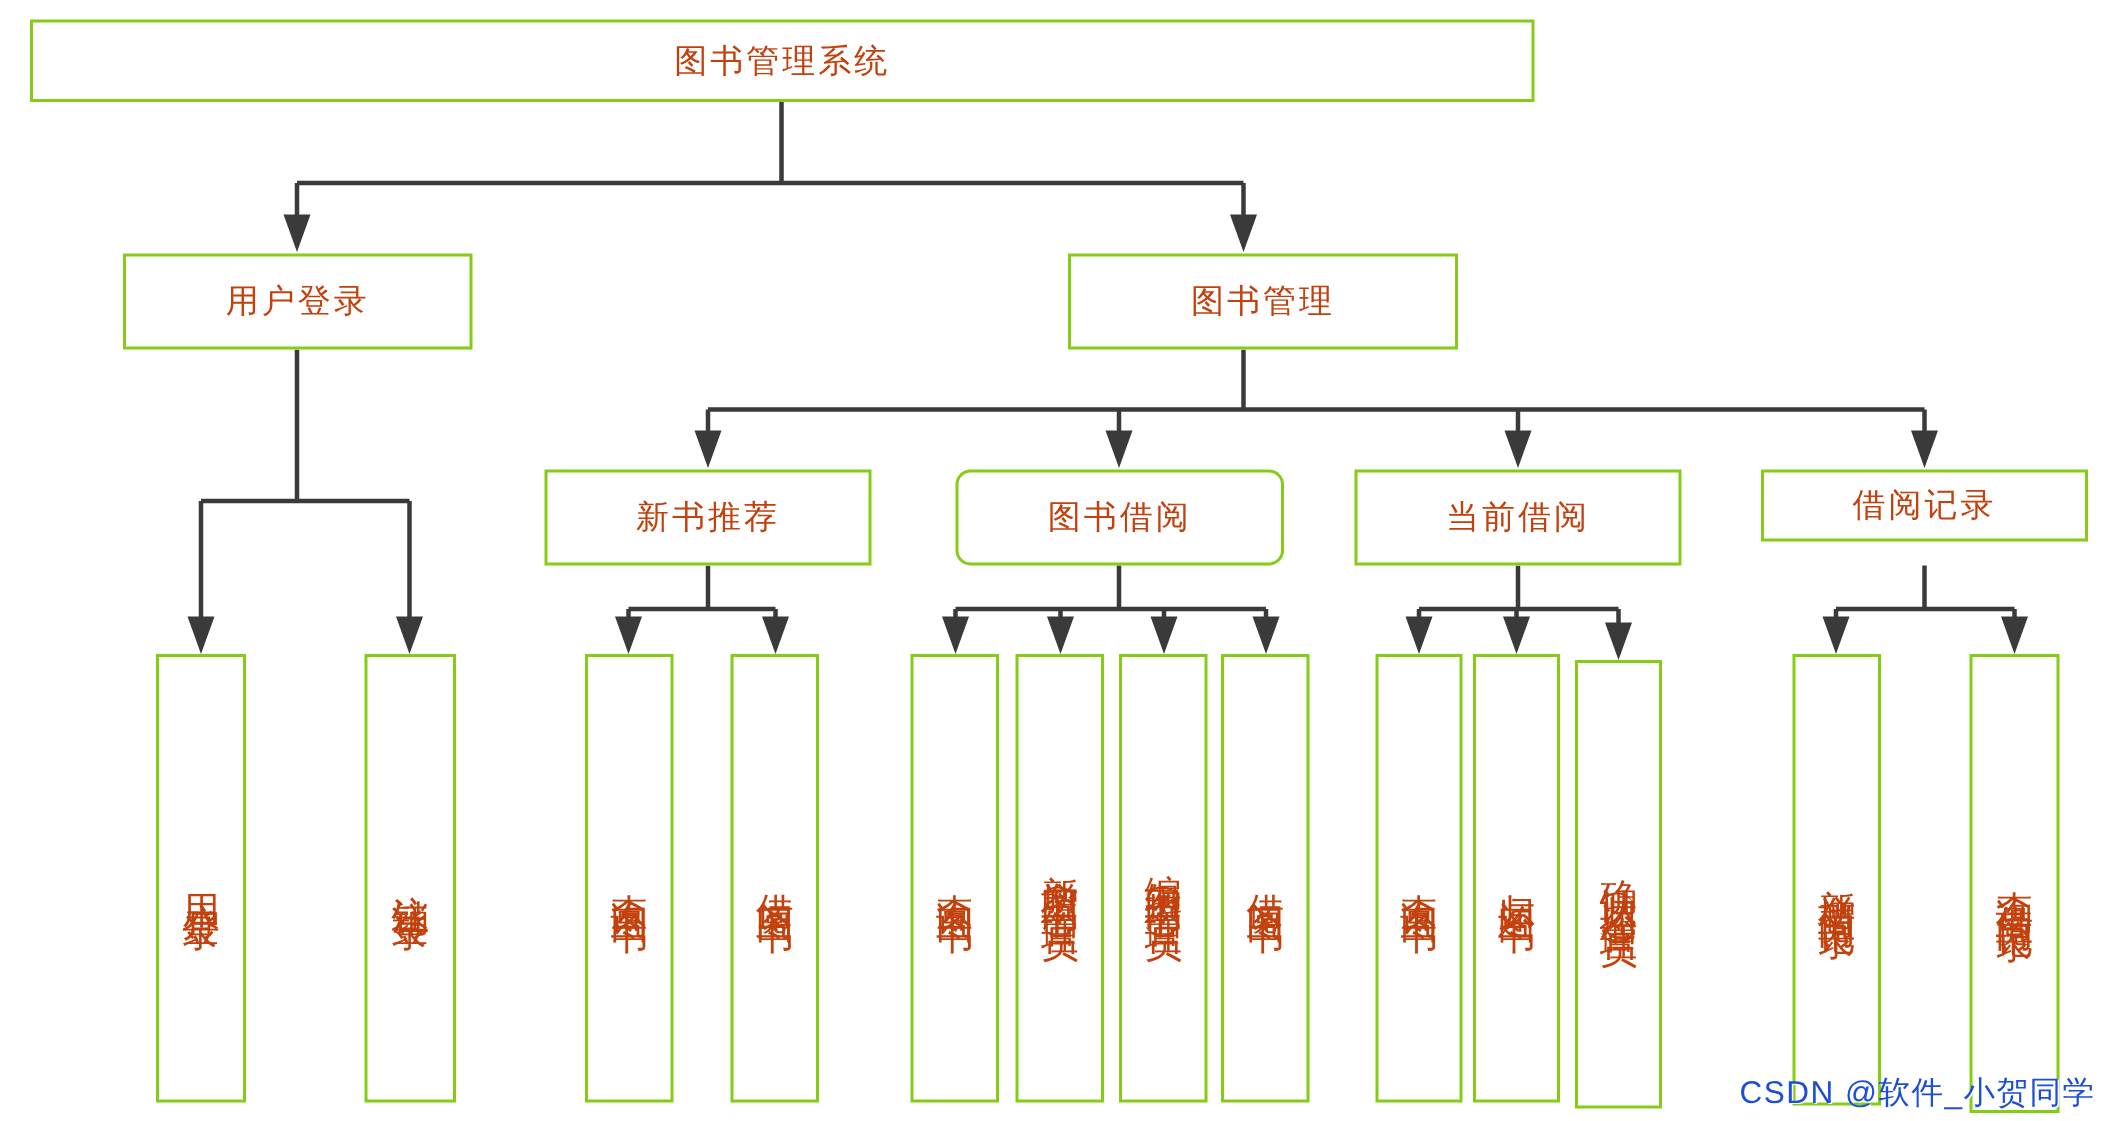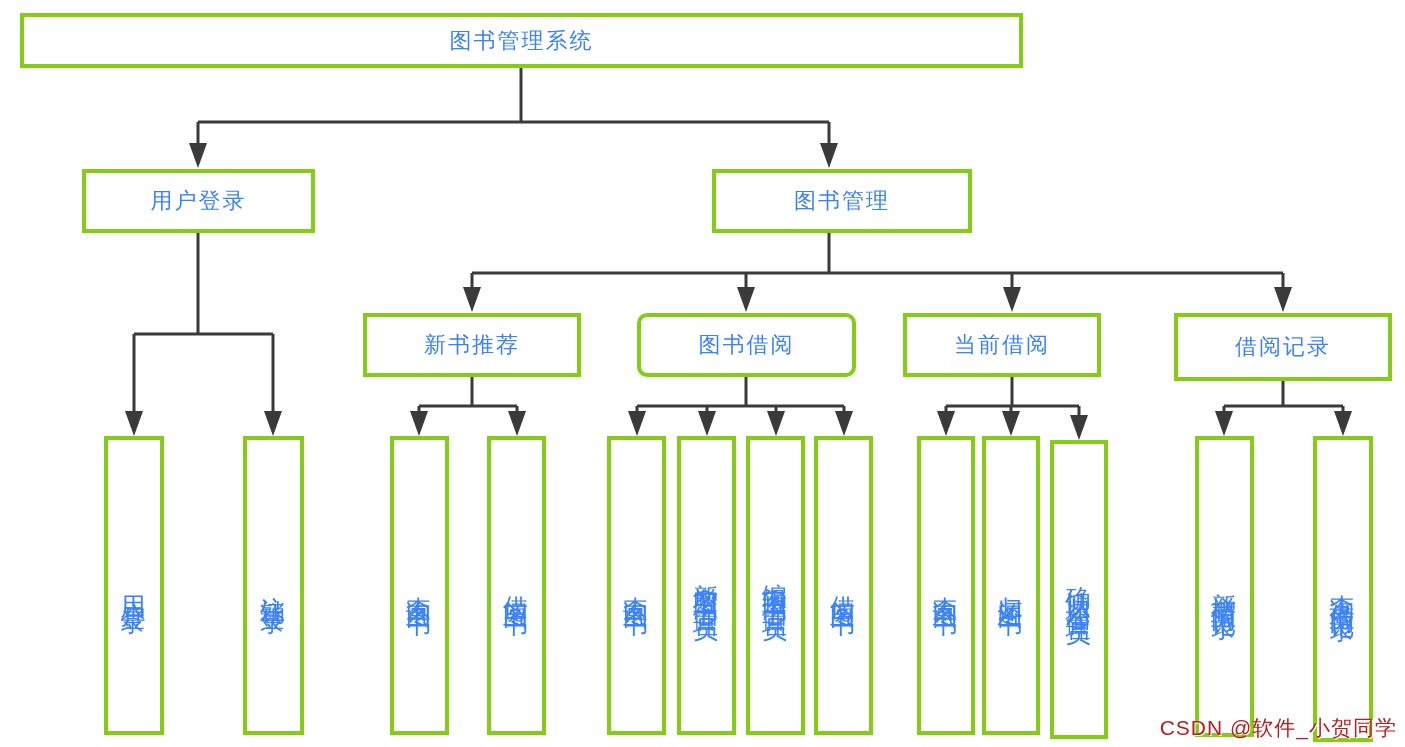--- a/index.html
+++ b/index.html
@@ -12,44 +12,44 @@
     overflow: hidden;
   }
   #wires {
     position: absolute;
     left: 0; top: 0;
     width: 1405px; height: 747px;
   }
   .node {
     position: absolute;
     box-sizing: border-box;
-    border: 4px solid #84cc16;
+    border: 2px solid #84cc16;
     background: #ffffff;
-    color: #3b82f6;
+    color: #c2410c;
     display: flex;
     align-items: center;
     justify-content: center;
     white-space: nowrap;
   }
   .h-node {
     font-size: 22px;
     letter-spacing: 2px;
   }
   .v-node {
     writing-mode: vertical-rl;
     text-orientation: mixed;
     font-size: 25px;
     letter-spacing: 5px;
   }
   .watermark {
     position: absolute;
     right: 8px;
     bottom: 5px;
     font-size: 21px;
-    color: #b91c1c;
+    color: #1d4ed8;
     letter-spacing: 1px;
     text-shadow: 1px 1px 0 #ffffff;
   }
 </style>
 </head>
 <body>
 
 <div id="canvas">
 
   <svg id="wires" viewBox="0 0 1405 747" xmlns="http://www.w3.org/2000/svg">
@@ -102,22 +102,22 @@
   <div class="node h-node" style="left:20px; top:13px; width:1003px; height:55px;">图书管理系统</div>
 
   <div class="node h-node" style="left:82px; top:169px; width:233px; height:64px;">用户登录</div>
   <div class="node h-node" style="left:712px; top:169px; width:260px; height:64px;">图书管理</div>
 
   <div class="node v-node" style="left:104px; top:436px; width:60px; height:299px;">用户登录</div>
   <div class="node v-node" style="left:243px; top:436px; width:61px; height:299px;">注销登录</div>
 
   <div class="node h-node" style="left:363px; top:313px; width:218px; height:64px;font-family:Liberation Mono, monospace;">新书推荐</div>
   <div class="node h-node" style="left:637px; top:313px; width:219px; height:64px;border-radius:10px;">图书借阅</div>
-  <div class="node h-node" style="left:903px; top:313px; width:198px; height:64px;">当前借阅</div>
-  <div class="node h-node" style="left:1174px; top:313px; width:218px; height:68px;">借阅记录</div>
+  <div class="node h-node" style="left:903px; top:313px; width:218px; height:64px;">当前借阅</div>
+  <div class="node h-node" style="left:1174px; top:313px; width:218px; height:48px;">借阅记录</div>
 
   <div class="node v-node" style="left:390px; top:436px; width:59px; height:299px;">查询图书</div>
   <div class="node v-node" style="left:487px; top:436px; width:59px; height:299px;">借阅图书</div>
 
   <div class="node v-node" style="left:607px; top:436px; width:59px; height:299px;">查询图书</div>
   <div class="node v-node" style="left:677px; top:436px; width:59px; height:299px;">新增图书（管理员）</div>
   <div class="node v-node" style="left:746px; top:436px; width:59px; height:299px;">编辑图书（管理员）</div>
   <div class="node v-node" style="left:814px; top:436px; width:59px; height:299px;">借阅图书</div>
 
   <div class="node v-node" style="left:917px; top:436px; width:58px; height:299px;">查询图书</div>

